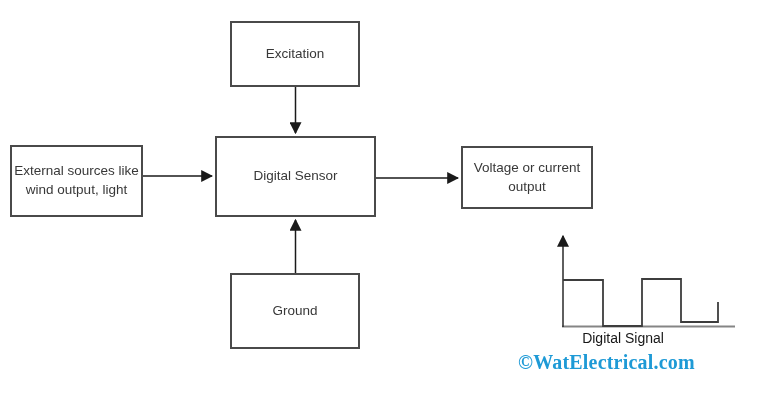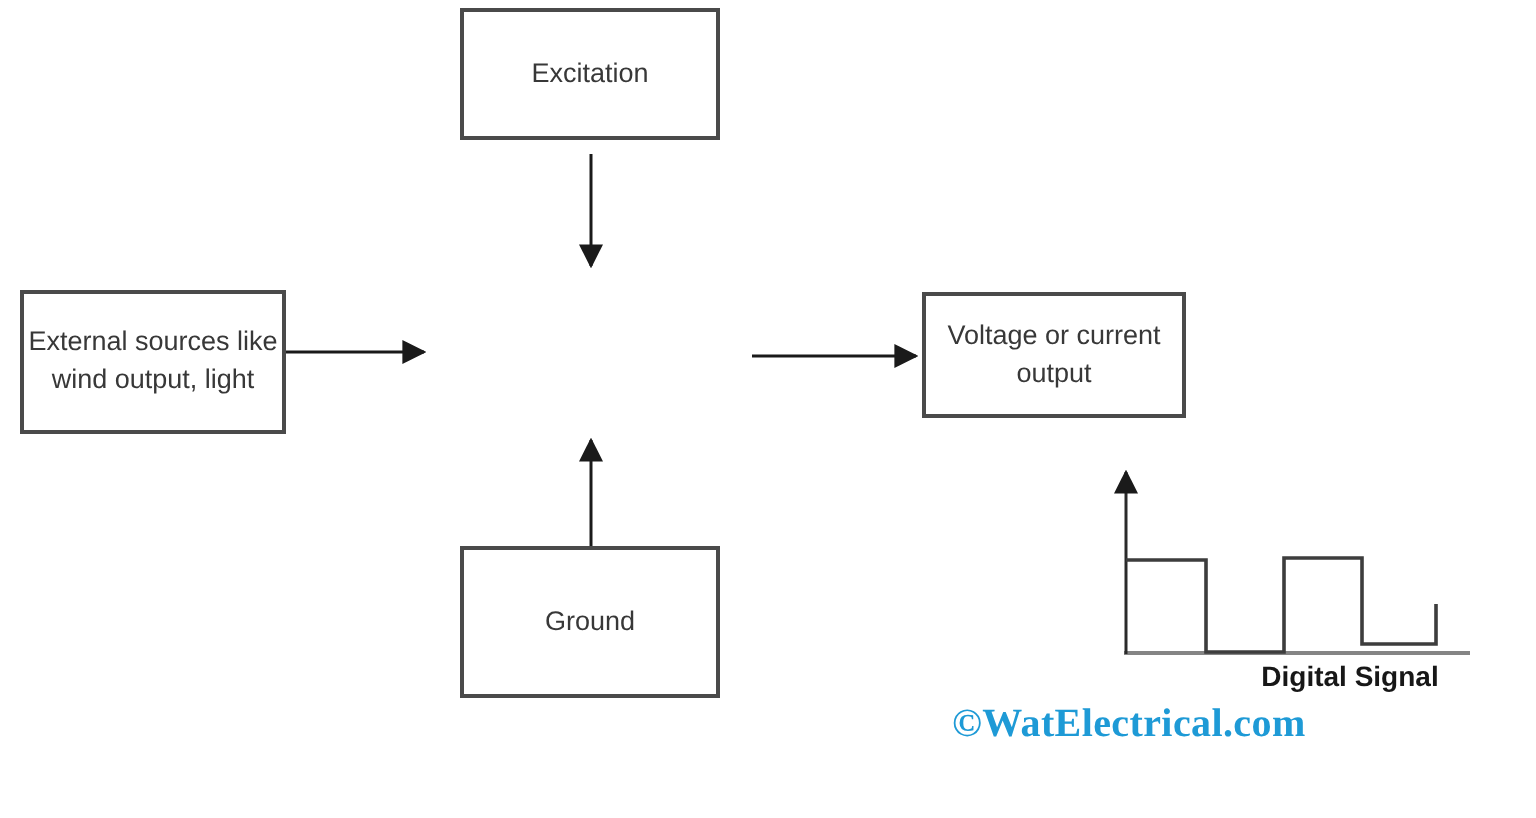--- a/index.html
+++ b/index.html
@@ -18,37 +18,37 @@
     background: #ffffff;
     display: flex;
     flex-direction: column;
     align-items: center;
     justify-content: center;
     text-align: center;
     font-size: 13.5px;
     line-height: 1.4;
     color: #383838;
   }
-  #block-excitation      { left: 230px; top: 4px;  width: 130px; height: 66px; }
+  #block-excitation      { left: 230px; top: 21px;  width: 130px; height: 66px; }
   #block-external        { left: 10px;  top: 145px; width: 133px; height: 72px; }
   #block-sensor          { left: 215px; top: 136px; width: 161px; height: 81px; }
   #block-voltage         { left: 461px; top: 146px; width: 132px; height: 63px; }
   #block-ground          { left: 230px; top: 273px; width: 130px; height: 76px; }
   #diagram-svg {
     position: absolute;
     left: 0; top: 0;
     width: 768px; height: 409px;
     pointer-events: none;
   }
   #waveform-caption {
     position: absolute;
-    left: 589px; top: 330px;
+    left: 537px; top: 330px;
     width: 172px;
     text-align: center;
-    font-weight: bold;
+    font-weight: normal;
     font-size: 14px;
     color: #171717;
   }
   #watermark {
     position: absolute;
     left: 476px; top: 351px;
     font-family: "Liberation Serif", serif;
     font-weight: bold;
     font-size: 20px;
     letter-spacing: 0.2px;
@@ -80,27 +80,30 @@
 
   <div class="block" id="block-excitation">
     <span>Excitation</span>
   </div>
 
   <div class="block" id="block-external">
     <span>External sources like</span>
     <span>wind output, light</span>
   </div>
 
+  <div class="block" id="block-sensor">
+    <span>Digital Sensor</span>
+  </div>
 
   <div class="block" id="block-voltage">
     <span>Voltage or current</span>
     <span>output</span>
   </div>
 
   <div class="block" id="block-ground">
     <span>Ground</span>
   </div>
 
   <div id="waveform-caption">Digital Signal</div>
 
-  <div id="watermark" style="color: rgb(30, 154, 214);">©WatElectrical.com</div>
+  <div id="watermark" style="color: rgb(30, 154, 214); margin-left: 42px;">©WatElectrical.com</div>
 
 </div>
 
 </body></html>

